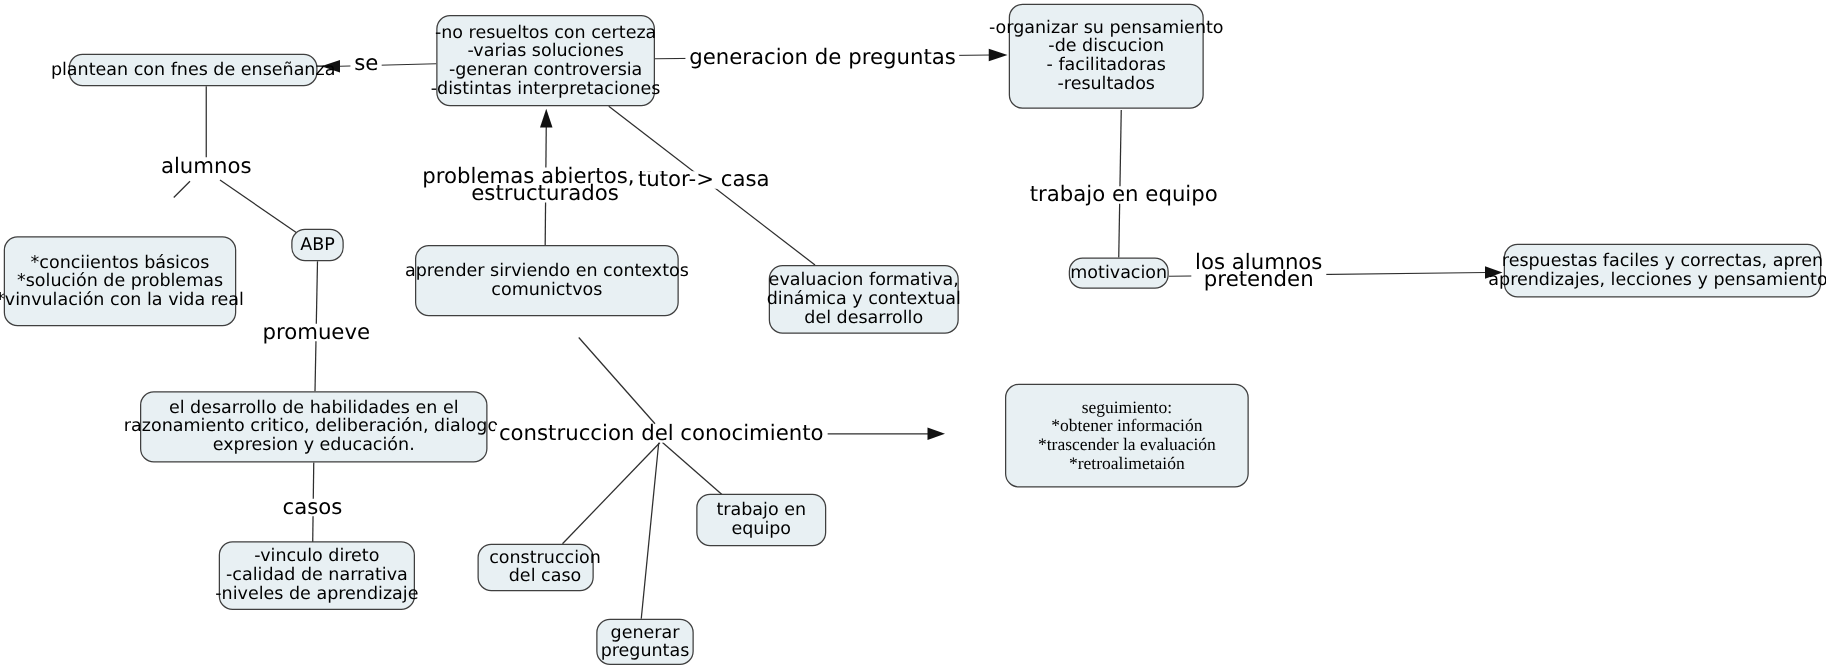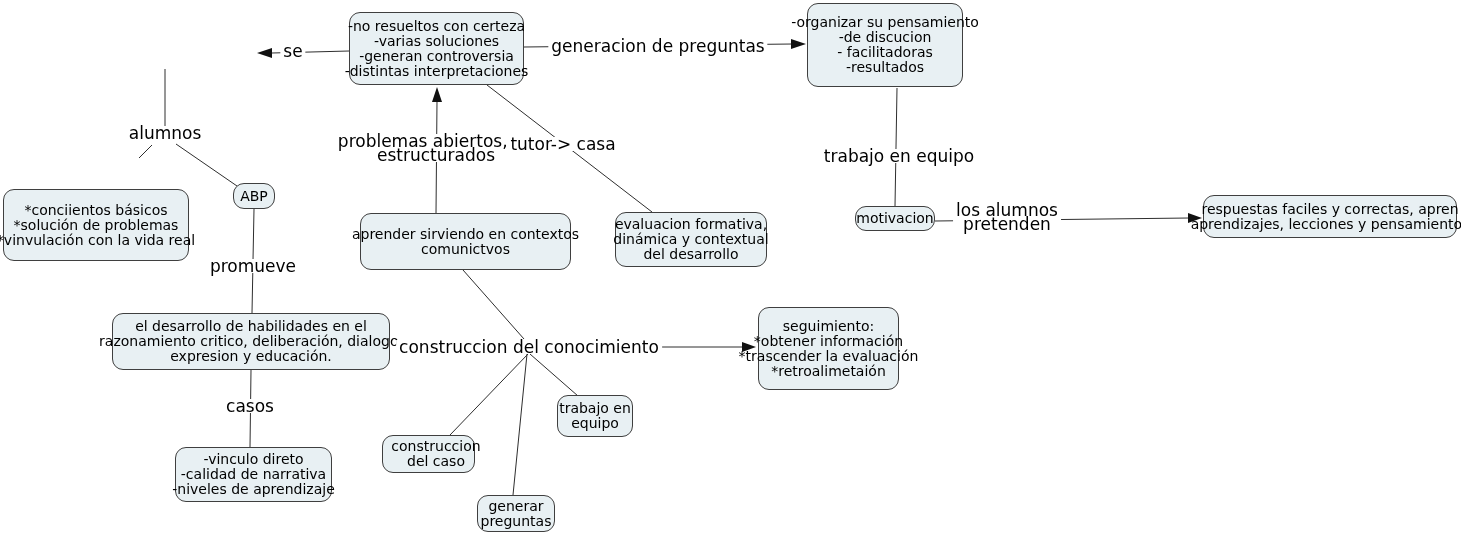--- a/index.html
+++ b/index.html
@@ -39,28 +39,28 @@
     font-size:17px;
     line-height:14px;
     padding:0 3px;
   }
   
   #n-plantean            { left:55px;   top:43px;  width:199px; height:26px; }
   #n-no-resueltos        { left:349px;  top:12px;  width:175px; height:73px; }
   #n-organizar           { left:807px;  top:3px;   width:156px; height:84px; }
   #n-conocimientos       { left:3px;    top:158px; width:186px; height:72px;margin-top:31px; }
   #n-abp                 { left:233px;  top:183px; width:42px;  height:26px;text-align:center; }
-  #n-aprender            { left:332px;  top:213px; width:211px; height:57px;margin-left:28px; }
+  #n-aprender            { left:332px;  top:196px; width:211px; height:57px; }
   #n-evaluacion          { left:615px;  top:212px; width:152px; height:55px; }
   #n-motivacion          { left:855px;  top:206px; width:80px;  height:25px; }
   #n-respuestas          { left:1203px; top:195px; width:254px; height:43px; }
   #n-desarrollo          { left:112px;  top:313px; width:278px; height:57px; }
-  #n-vinculo             { left:175px;  top:447px; width:157px; height:55px; }
-  #n-seguimiento         { left:758px;  top:307px; width:141px; height:83px; }
-  #n-trabajo-equipo      { left:557px;  top:395px; width:76px;  height:42px; }
+  #n-vinculo             { left:175px;  top:433px; width:157px; height:55px; }
+  #n-seguimiento         { left:804px;  top:307px; width:195px; height:83px;font-family:Liberation Serif, serif; }
+  #n-trabajo-equipo      { left:557px;  top:395px; width:104px;  height:42px; }
   #n-construccion-caso   { left:382px;  top:435px; width:93px;  height:38px;padding-left:15px; }
   #n-generar-preguntas   { left:477px;  top:495px; width:78px;  height:37px; }
   
   #l-se            { left:293px;  top:51px;  }
   #l-generacion    { left:658px;  top:46px;  }
   #l-alumnos       { left:165px;  top:133px; }
   #l-problemas     { left:436px;  top:148px; }
   #l-tutor         { left:563px;  top:144px; }
   #l-trabajo       { left:899px;  top:156px; }
   #l-promueve      { left:253px;  top:266px; }
@@ -102,20 +102,21 @@
     <line x1="463" y1="270" x2="524" y2="339"></line>
 
     <line x1="528" y1="354" x2="450" y2="435"></line>
     <line x1="527" y1="354" x2="513" y2="495"></line>
     <line x1="530" y1="354" x2="578" y2="396"></line>
 
     <line x1="623" y1="347" x2="743" y2="347"></line>
     <polygon points="756,347 742,342 742,352"></polygon>
   </svg>
 
+  <div class="node" id="n-plantean">plantean con fnes de enseñanza</div>
   <div class="node" id="n-no-resueltos">-no resueltos con certeza
 -varias soluciones
 -generan controversia
 -distintas interpretaciones</div>
   <div class="node" id="n-organizar">-organizar su pensamiento
 -de discucion
 - facilitadoras
 -resultados</div>
   <div class="node" id="n-conocimientos">*conciientos básicos
 *solución de problemas

